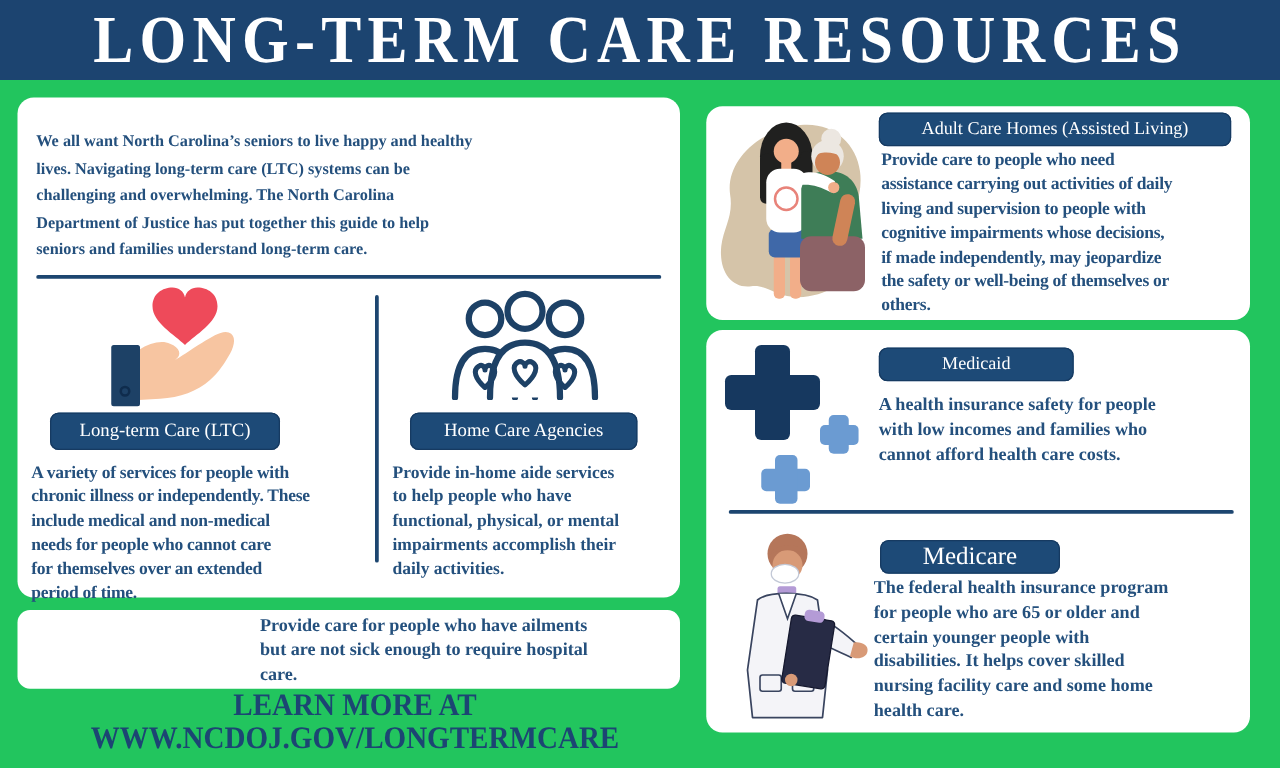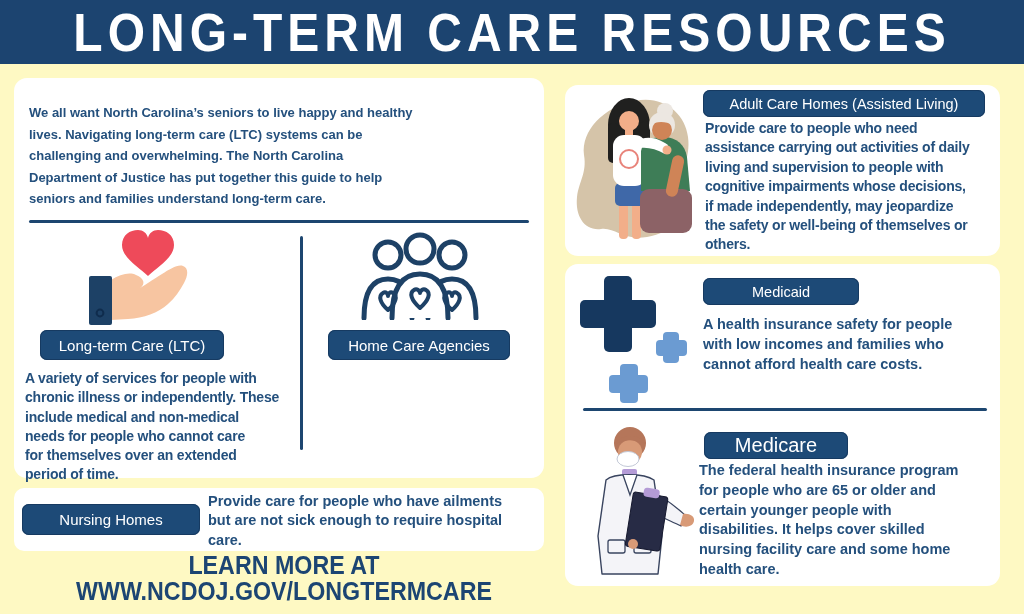--- a/index.html
+++ b/index.html
@@ -1,17 +1,17 @@
 <!DOCTYPE html>
 <html><head>
 <meta charset="utf-8">
 <style>
   html,body{margin:0;padding:0;}
-  .page{position:relative;width:1024px;height:614px;background:#fef9c3;overflow:hidden;
-        font-family:Liberation Sans, sans-serif;}
+  .page{position:relative;width:1024px;height:614px;background:#22c55e;overflow:hidden;
+        font-family:Liberation Serif, serif;}
   
   .banner{position:absolute;left:0;top:0;width:1024px;height:64px;background:#1c4470;
           display:flex;align-items:center;justify-content:center;}
   .banner-title{color:#ffffff;font-weight:bold;font-size:48px;letter-spacing:5px;
                 white-space:nowrap;display:inline-block;transform:scaleY(1.12);}
   
   .card{position:absolute;background:#ffffff;border-radius:13px;}
   #card-main{left:14px;top:78px;width:530px;height:400px;}
   #card-nursing{left:14px;top:488px;width:530px;height:63px;border-radius:10px;}
   #card-adult{left:565px;top:85px;width:435px;height:171px;}
@@ -94,24 +94,28 @@
         <circle cx="62" cy="17" r="14" fill="#ffffff"></circle>
         <path d="M34,86 C34,56 44,42 62,42 C80,42 90,56 90,86" fill="#ffffff"></path>
       </g>
       <g fill="none" stroke="#1d4166" stroke-width="4" stroke-linecap="round" stroke-linejoin="round">
         <path d="M30,78 C22,71 20,64 25,61 C28,59 30,62 30,64 C30,62 32,59 35,61 C40,64 38,71 30,78 Z"></path>
         <path d="M62,76 C53,68 51,61 56,58 C59,56 62,59 62,61 C62,59 65,56 68,58 C73,61 71,68 62,76 Z"></path>
         <path d="M94,78 C86,71 84,64 89,61 C92,59 94,62 94,64 C94,62 96,59 99,61 C104,64 102,71 94,78 Z"></path>
       </g>
     </svg>
     <div class="pill" id="pill-hca">Home Care Agencies</div>
+    <div class="para" id="text-hca">Provide in-home aide services
+to help people who have
+functional, physical, or mental
+impairments accomplish their
+daily activities.</div>
   </div>
 
   <div class="card" id="card-nursing">
-    <div class="pill" id="pill-nursing">Nursing Homes</div>
     <div class="para" id="text-nursing">Provide care for people who have ailments
 but are not sick enough to require hospital
 care.</div>
   </div>
 
   <div id="footer">
     <span class="footer-line">LEARN MORE AT</span>
     <span class="footer-line">WWW.NCDOJ.GOV/LONGTERMCARE</span>
   </div>
 

